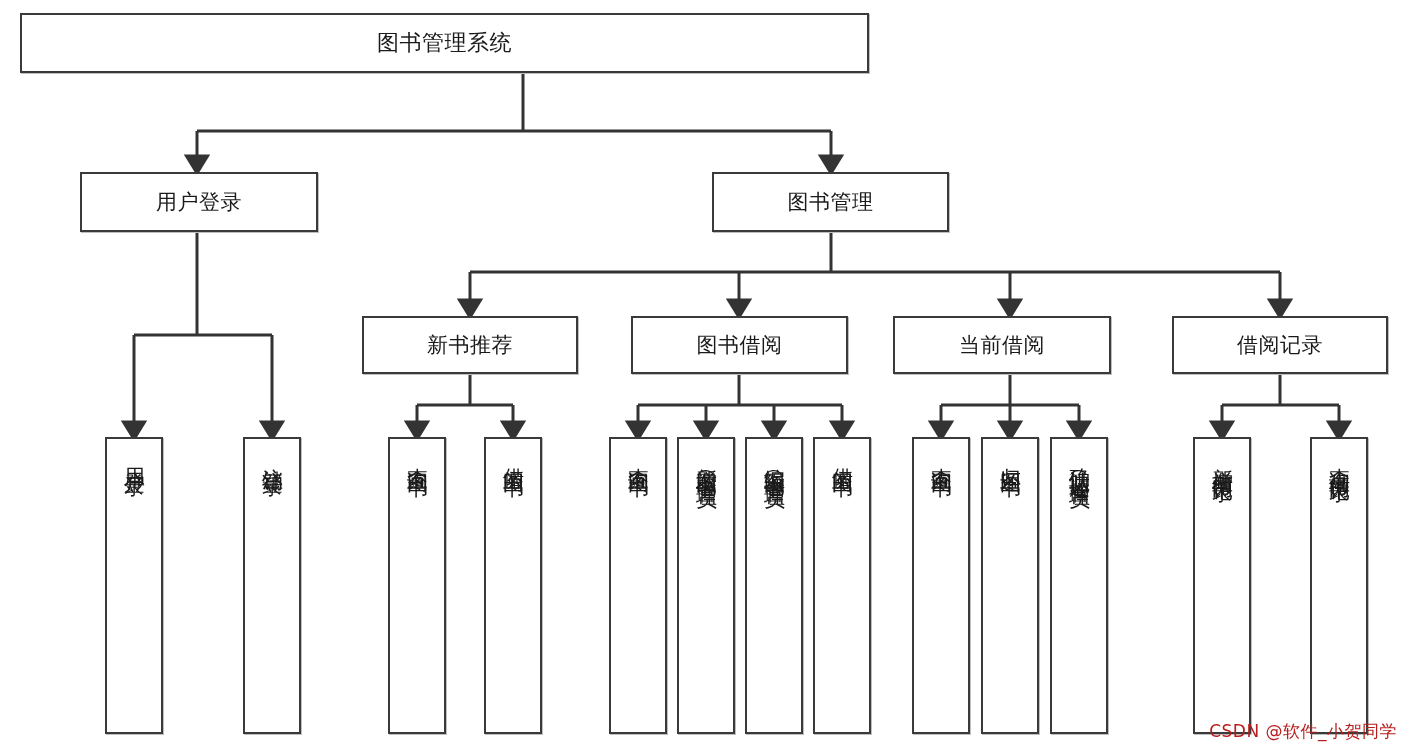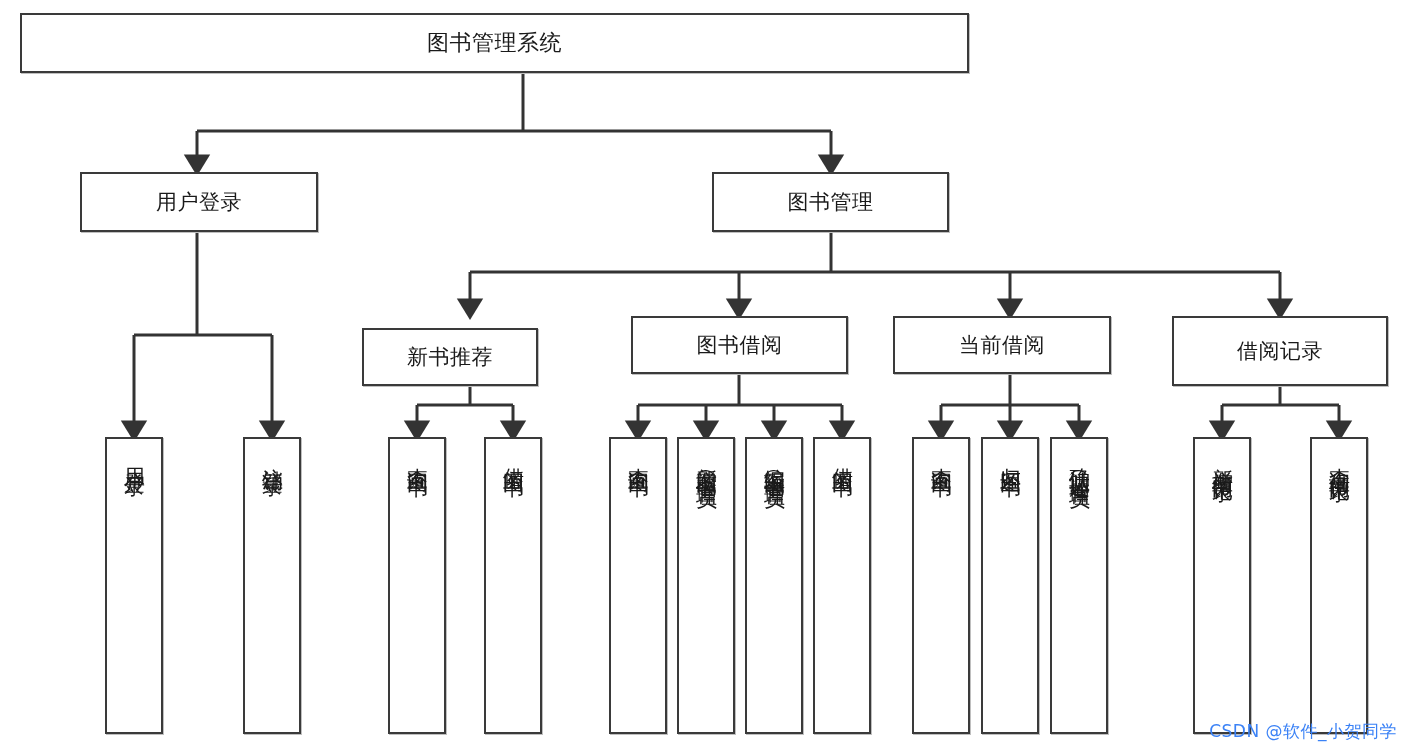--- a/index.html
+++ b/index.html
@@ -65,21 +65,21 @@
     font-size: 21px;
     letter-spacing: 3px;
     line-height: 1;
   }
   
   #watermark {
     position: absolute;
     right: 8px;
     bottom: 4px;
     font-size: 17px;
-    color: #3b82f6;
+    color: #b91c1c;
     letter-spacing: 0.5px;
     white-space: nowrap;
     user-select: none;
   }
 </style>
 </head>
 <body>
 
 <div id="diagram-canvas">
 
@@ -127,45 +127,45 @@
       <path d="M1010,405 L1010,430" marker-end="url(#arrowhead)"></path>
       <path d="M1079,405 L1079,430" marker-end="url(#arrowhead)"></path>
 
       <path d="M1280,374 L1280,405"></path>
       <path d="M1222,405 L1339,405"></path>
       <path d="M1222,405 L1222,430" marker-end="url(#arrowhead)"></path>
       <path d="M1339,405 L1339,430" marker-end="url(#arrowhead)"></path>
     </g>
   </svg>
 
-  <div class="node root horizontal" style="left:20px; top:13px; width:949px; height:60px;">
+  <div class="node root horizontal" style="left:20px; top:13px; width:849px; height:60px;">
     <span class="node-label">图书管理系统</span>
   </div>
 
   <div class="node horizontal" style="left:80px; top:172px; width:238px; height:60px;">
     <span class="node-label">用户登录</span>
   </div>
 
   <div class="node horizontal" style="left:712px; top:172px; width:237px; height:60px;justify-content:center;">
     <span class="node-label">图书管理</span>
   </div>
 
-  <div class="node horizontal" style="left:362px; top:328px; width:176px; height:58px;text-align:right;">
+  <div class="node horizontal" style="left:362px; top:316px; width:216px; height:58px;text-align:right;">
     <span class="node-label">新书推荐</span>
   </div>
 
   <div class="node horizontal" style="left:631px; top:316px; width:217px; height:58px;align-items:center;">
     <span class="node-label">图书借阅</span>
   </div>
 
   <div class="node horizontal" style="left:893px; top:316px; width:218px; height:58px;">
     <span class="node-label">当前借阅</span>
   </div>
 
-  <div class="node horizontal" style="left:1172px; top:316px; width:216px; height:70px;">
+  <div class="node horizontal" style="left:1172px; top:316px; width:216px; height:58px;">
     <span class="node-label">借阅记录</span>
   </div>
 
   <div class="node vertical" style="left:105px; top:437px; width:58px; height:297px;">
     <span class="node-label">用户登录</span>
   </div>
 
   <div class="node vertical" style="left:243px; top:437px; width:58px; height:297px;">
     <span class="node-label">注销登录</span>
   </div>

